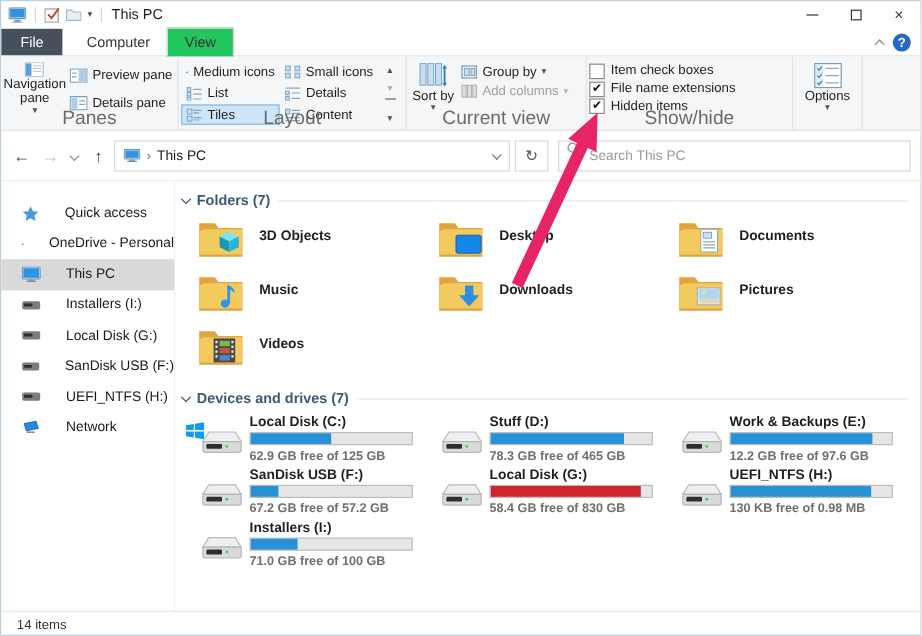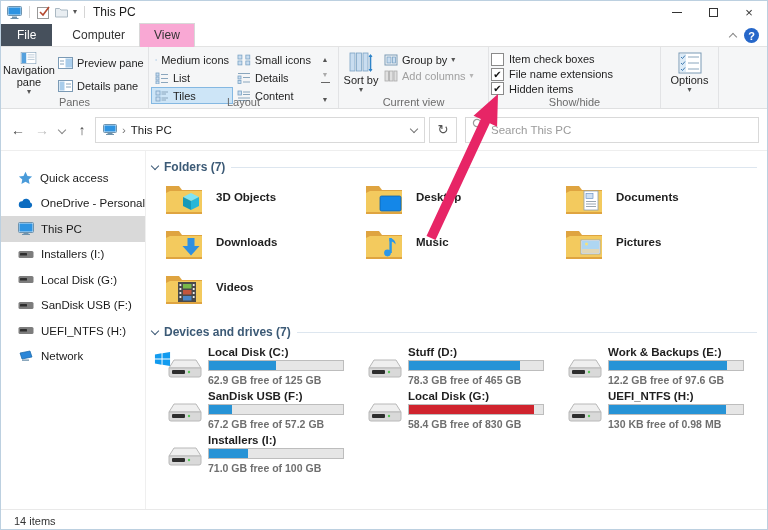--- a/index.html
+++ b/index.html
@@ -14,32 +14,32 @@
   .ttl{margin-left:6px;}
   .wctl{position:absolute;top:0;right:0;display:flex;}
   .wbtn{width:36px;height:22px;display:flex;align-items:center;justify-content:center;color:#333;font-size:13px;}
   .wbtn .minbar{width:10px;height:1px;background:#333;}
   .wbtn .maxbox{width:9px;height:9px;border:1px solid #333;}
 
   
   .tabrow{height:24px;display:flex;align-items:flex-end;position:relative;border-bottom:1px solid #e3e3e3;background:#fff;}
   .tab{font-size:12px;padding:4px 14px 4px 14px;color:#333;}
   .tab.file{background:#46505c;color:#fff;margin-right:6px;padding:4px 16px;}
-  .tab.active{background:#f9a8d4;border:1px solid #d8d8d8;border-bottom:none;margin-bottom:-1px;padding-bottom:5px;}
+  .tab.active{background:#22c55e;border:1px solid #d8d8d8;border-bottom:none;margin-bottom:-1px;padding-bottom:5px;}
   .helpzone{position:absolute;right:8px;bottom:3px;display:flex;align-items:center;gap:8px;}
   .chev{display:inline-block;width:6px;height:6px;border-right:1.5px solid currentColor;border-bottom:1.5px solid currentColor;}
   .chev.up{transform:rotate(-135deg);margin-top:3px;}
   .chev.down{transform:rotate(45deg);margin-bottom:2px;}
   .helpbtn{width:15px;height:15px;border-radius:50%;background:#2667c9;color:#fff;font-size:11px;font-weight:bold;display:flex;align-items:center;justify-content:center;}
   .collapse{color:#888;}
 
   
   .ribbon{height:62px;background:#f5f6f7;display:flex;border-bottom:1px solid #dfe0e1;}
   .rgroup{position:relative;height:100%;border-right:1px solid #e2e3e5;padding:2px 2px 12px 2px;}
-  .glabel{position:absolute;bottom:0;left:0;right:0;text-align:center;font-size:11px;color:#6b6b6b;}
+  .glabel{position:absolute;bottom:0;left:0;right:0;text-align:center;font-size:16px;color:#6b6b6b;}
   .bigbtn{display:flex;flex-direction:column;align-items:center;justify-content:flex-start;font-size:11px;color:#1e1e1e;text-align:center;line-height:12px;padding-top:3px;}
   .smallrow{display:flex;align-items:center;gap:4px;font-size:11px;color:#1e1e1e;height:16px;padding:0 3px;white-space:nowrap;}
   .smallrow.dis{color:#a0a0a0;}
   .caret{font-size:8px;color:#555;line-height:8px;}
   .dis .caret{color:#b5b5b5;}
   .g-panes{width:148px;display:flex;}
   .g-panes .bigbtn{width:56px;}
   .g-layout{width:190px;display:flex;}
   .laygrid{display:grid;grid-template-columns:82px 82px;grid-auto-rows:17px;align-content:start;row-gap:1px;margin-top:2px;}
   .lbtn{display:flex;align-items:center;gap:4px;font-size:11px;color:#1e1e1e;padding:1px 3px;border:1px solid transparent;white-space:nowrap;}
@@ -68,21 +68,21 @@
   .crumbbox .bc{display:flex;align-items:center;gap:5px;padding:0 7px;flex:1;}
   .crumbbox .dd{width:20px;display:flex;justify-content:center;color:#777;}
   .rfbox{height:26px;width:28px;border:1px solid #d9d9d9;background:#fff;display:flex;align-items:center;justify-content:center;color:#555;font-size:13px;margin-left:2px;}
   .searchbox{height:26px;border:1px solid #d9d9d9;background:#fff;display:flex;width:294px;margin-left:6px;padding:0 6px;gap:5px;}
   .searchbox input{border:none;outline:none;flex:1;font-size:11.5px;color:#333;background:transparent;}
   .searchbox input::placeholder{color:#9b9b9b;}
 
   
   .main{display:flex;height:358px;}
   .sidebar{width:145px;padding-top:14px;border-right:1px solid #efefef;}
-  .srow{height:25.5px;display:flex;align-items:center;gap:7px;padding-left:17px;font-size:11.5px;color:#1a1a1a;white-space:nowrap;}
+  .srow{height:25.5px;display:flex;align-items:center;gap:21px;padding-left:17px;font-size:11.5px;color:#1a1a1a;white-space:nowrap;}
   .srow.sel{background:#d9d9d9;}
   .content{flex:1;padding:8px 4px 0 6px;position:relative;font-weight:bold;}
   .sechdr{display:flex;align-items:center;gap:6px;height:16px;font-size:12px;color:#3c5a76;margin-bottom:6px;}
   .sechdr .rule{flex:1;border-top:1px solid #dde6ef;margin-right:6px;}
   .fgrid{display:grid;grid-template-columns:200px 200px 200px;grid-auto-rows:45px;margin-left:8px;}
   .ftile{position:relative;padding-left:56px;padding-top:6px;width:190px;}
   .ftile svg.fold{position:absolute;left:4px;top:2px;}
   .fname{font-size:11.5px;color:#1f1f1f;}
   .dgrid{display:grid;grid-template-columns:200px 200px 200px;grid-auto-rows:44px;margin-left:8px;margin-bottom:4px;}
   .dtile{position:relative;padding-left:48px;width:196px;}
@@ -465,33 +465,33 @@
               <line x1="22" y1="18.5" x2="32" y2="18.5" stroke="#9aa7b0"></line>
               <line x1="22" y1="21" x2="32" y2="21" stroke="#9aa7b0"></line>
               <line x1="22" y1="23.5" x2="32" y2="23.5" stroke="#9aa7b0"></line>
             </svg>
           <span class="fname">Documents</span>
         </div>
         <div class="ftile">
           <svg class="fold" width="40" height="32" viewBox="0 0 40 32">
               <path d="M2 3 h13 l3 4 h20 v24 h-36 z" fill="#dfa440"></path>
               <path d="M2 29 V10 l4 -2 h32 v21 z" fill="#f3ca5e"></path>
-              <path d="M23.5 10 h7 v8 h5 l-8.5 9.5 l-8.5 -9.5 h5 z" fill="#2e8fe0"></path>
-            </svg>
-          <span class="fname">Downloads</span>
+              <circle cx="23.5" cy="25" r="3.4" fill="#2a97e8"></circle>
+              <rect x="25.4" y="10" width="2.4" height="15" fill="#2a97e8"></rect>
+              <path d="M25.4 10 q6.5 1.2 6.2 6.6 q-2 -3.4 -6.2 -3.4 z" fill="#2a97e8"></path>
+            </svg>
+          <span class="fname">Music</span>
         </div>
         <div class="ftile">
           <svg class="fold" width="40" height="32" viewBox="0 0 40 32">
               <path d="M2 3 h13 l3 4 h20 v24 h-36 z" fill="#dfa440"></path>
               <path d="M2 29 V10 l4 -2 h32 v21 z" fill="#f3ca5e"></path>
-              <circle cx="23.5" cy="25" r="3.4" fill="#2a97e8"></circle>
-              <rect x="25.4" y="10" width="2.4" height="15" fill="#2a97e8"></rect>
-              <path d="M25.4 10 q6.5 1.2 6.2 6.6 q-2 -3.4 -6.2 -3.4 z" fill="#2a97e8"></path>
-            </svg>
-          <span class="fname">Music</span>
+              <path d="M23.5 10 h7 v8 h5 l-8.5 9.5 l-8.5 -9.5 h5 z" fill="#2e8fe0"></path>
+            </svg>
+          <span class="fname">Downloads</span>
         </div>
         <div class="ftile">
           <svg class="fold" width="40" height="32" viewBox="0 0 40 32">
               <path d="M2 3 h13 l3 4 h20 v24 h-36 z" fill="#dfa440"></path>
               <path d="M2 29 V10 l4 -2 h32 v21 z" fill="#f3ca5e"></path>
               <rect x="17" y="12" width="19" height="14" fill="#eef6fc" stroke="#98a8b4" stroke-width="0.8"></rect>
               <rect x="18" y="13" width="17" height="8" fill="#aed6f2"></rect>
               <rect x="18" y="21" width="17" height="4" fill="#e0d7b8"></rect>
               <circle cx="22.5" cy="16" r="1.5" fill="#f6e27a"></circle>
             </svg>

